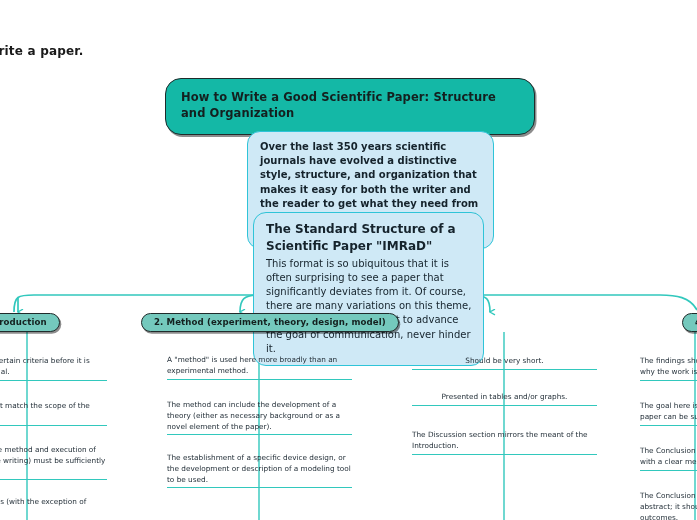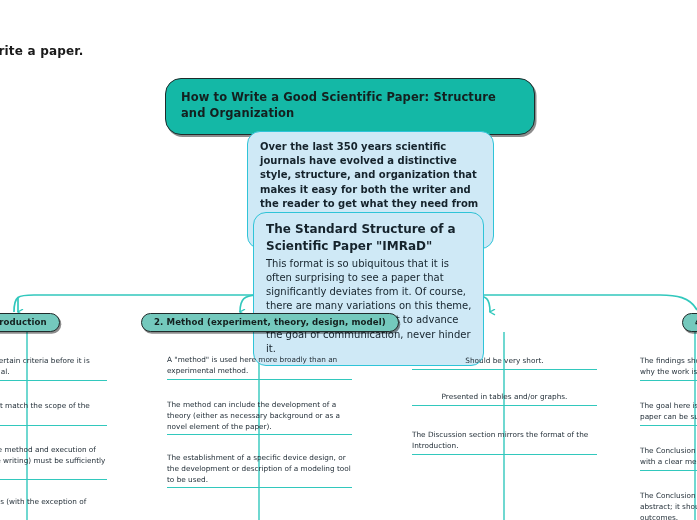--- a/index.html
+++ b/index.html
@@ -216,21 +216,21 @@
 
   <div class="leaf centered" style="left:412px; top:356px; width:185px;">
     <div class="leaf-text">Should be very short.</div>
     <div class="leaf-rule"></div>
   </div>
   <div class="leaf centered" style="left:412px; top:392px; width:185px;">
     <div class="leaf-text">Presented in tables and/or graphs.</div>
     <div class="leaf-rule"></div>
   </div>
   <div class="leaf" style="left:412px; top:430px; width:185px;">
-    <div class="leaf-text">The Discussion section mirrors the format of the Introduction.</div>
+    <div class="leaf-text">The Discussion section mirrors the meant of the Introduction.</div>
     <div class="leaf-rule"></div>
   </div>
 
   <div class="leaf" style="left:640px; top:356px; width:185px;">
     <div class="leaf-text">The findings should be placed in context to show why the work is significant.</div>
     <div class="leaf-rule"></div>
   </div>
   <div class="leaf" style="left:640px; top:401px; width:185px;">
     <div class="leaf-text">The goal here is to show that the claims of the paper can be supported by the evidence.</div>
     <div class="leaf-rule"></div>

